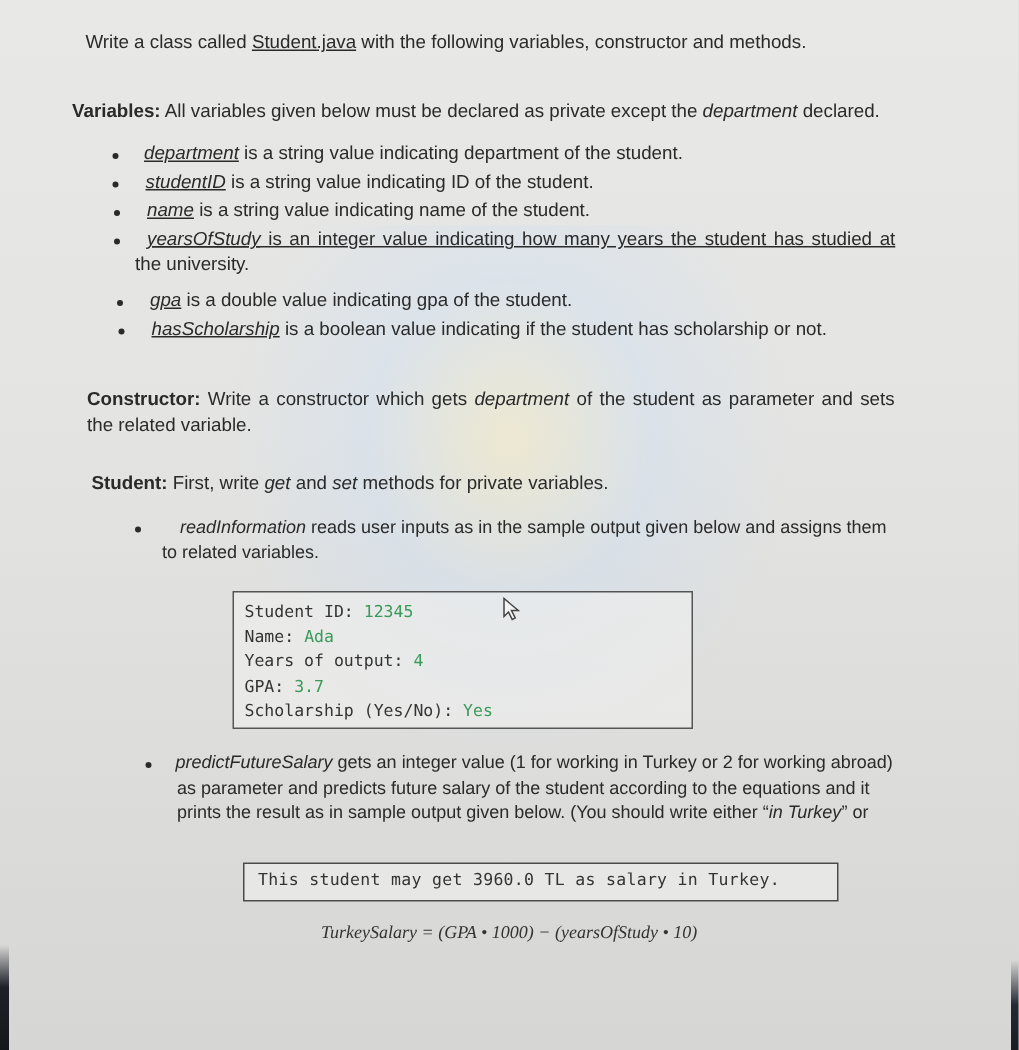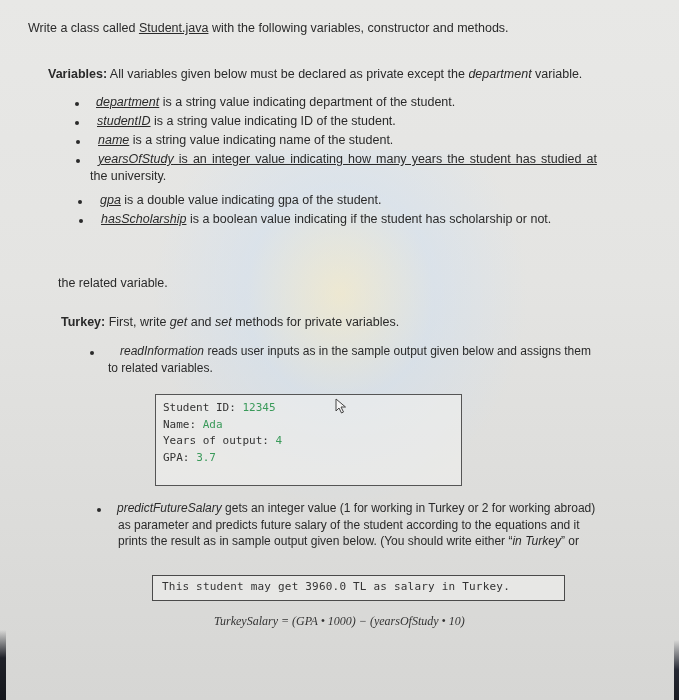--- a/index.html
+++ b/index.html
@@ -44,26 +44,26 @@
       font-family: "Liberation Serif", serif; font-style: italic; font-size: 12px; color: #333;
     }
     .cursor { position: absolute; }
   </style>
 </head>
 <body>
 
 <div class="screen">
   <div class="rainbow"></div>
 
-  <div class="abs t" style="left:28px; top:21px;">
+  <div class="abs t" style="left:57px; top:21px;">
     <span>Write a class called </span><span class="u">Student.java</span><span> with the following variables, constructor and methods.</span>
   </div>
 
   <div class="abs t" style="left:48px; top:67px;">
-    <span class="b">Variables:</span><span> All variables given below must be declared as private except the </span><span class="i">department</span><span> variable.</span>
+    <span class="b">Variables:</span><span> All variables given below must be declared as private except the </span><span class="i">department</span><span> declared.</span>
   </div>
 
   <div>
     <div class="bullet" style="left:75px; top:102px;"></div>
     <div class="abs t" style="left:96px; top:95px;">
       <span class="i u">department</span><span> is a string value indicating department of the student.</span>
     </div>
 
     <div class="bullet" style="left:75px; top:121px;"></div>
     <div class="abs t" style="left:97px; top:114px;">
@@ -85,55 +85,59 @@
     <div class="abs t" style="left:100px; top:193px;">
       <span class="i u">gpa</span><span> is a double value indicating gpa of the student.</span>
     </div>
 
     <div class="bullet" style="left:79px; top:219px;"></div>
     <div class="abs t" style="left:101px; top:212px;">
       <span class="i u">hasScholarship</span><span> is a boolean value indicating if the student has scholarship or not.</span>
     </div>
   </div>
 
+  <div class="abs t" style="left:58px; top:259px; word-spacing:1.4px;">
+    <span class="b">Constructor:</span><span> Write a constructor which gets </span><span class="i">department</span><span> of the student as parameter and sets</span>
+  </div>
   <div class="abs t" style="left:58px; top:276px;">the related variable.</div>
 
   <div class="abs t" style="left:61px; top:315px;">
-    <span class="b">Turkey:</span><span> First, write </span><span class="i">get</span><span> and </span><span class="i">set</span><span> methods for private variables.</span>
+    <span class="b">Student:</span><span> First, write </span><span class="i">get</span><span> and </span><span class="i">set</span><span> methods for private variables.</span>
   </div>
 
   <div class="bullet" style="left:90px; top:351px;"></div>
   <div class="abs t" style="left:120px; top:344px; font-size:12px;">
     <span class="i">readInformation</span><span> reads user inputs as in the sample output given below and assigns them</span>
   </div>
   <div class="abs t" style="left:108px; top:361px; font-size:12px;">to related variables.</div>
 
   <div class="console" style="left:155px; top:394px; width:305px; height:90px;text-decoration:underline;">
     <div style="position:absolute; left:7px; top:5px;">
       <div><span>Student ID: </span><span class="val">12345</span></div>
       <div><span>Name: </span><span class="val">Ada</span></div>
       <div><span>Years of output: </span><span class="val">4</span></div>
       <div><span>GPA: </span><span class="val">3.7</span></div>
+      <div><span>Scholarship (Yes/No): </span><span class="val">Yes</span></div>
     </div>
   </div>
 
   <svg class="cursor" style="left:335px; top:398px;" width="12" height="16" viewBox="0 0 12 16">
     <path d="M1 1 L1 13 L4 10 L6.5 15 L8.5 14 L6 9 L10.5 9 Z" fill="#f4f4f4" stroke="#444" stroke-width="1"></path>
   </svg>
 
   <div class="bullet" style="left:97px; top:508px;"></div>
   <div class="abs t" style="left:117px; top:501px; font-size:12px;">
     <span class="i">predictFutureSalary</span><span> gets an integer value (1 for working in Turkey or 2 for working abroad)</span>
   </div>
   <div class="abs t" style="left:118px; top:534px; font-size:12px;">
     <span>prints the result as in sample output given below. (You should write either “</span><span class="i">in Turkey</span><span>” or</span>
   </div>
   <div class="abs t" style="left:118px; top:518px; font-size:12px;">as parameter and predicts future salary of the student according to the equations and it</div>
 
-  <div class="console" style="left:152px; top:575px; width:395px; height:24px; border-color:#4a4a4a;padding-left:16px;">
+  <div class="console" style="left:162px; top:575px; width:395px; height:24px; border-color:#4a4a4a;">
     <div style="position:absolute; left:9px; top:3px; letter-spacing:0.2px;">This student may get 3960.0 TL as salary in Turkey.</div>
   </div>
 
   <div class="abs formula" style="left:214px; top:614px;">TurkeySalary = (GPA • 1000) − (yearsOfStudy • 10)</div>
 
   <div class="bezel-left"></div>
   <div class="bezel-right"></div>
 </div>
 
 </body></html>

